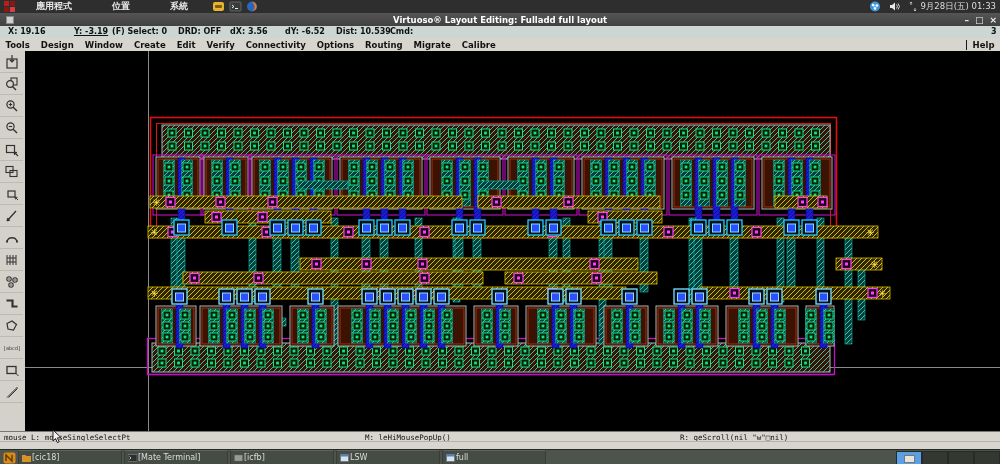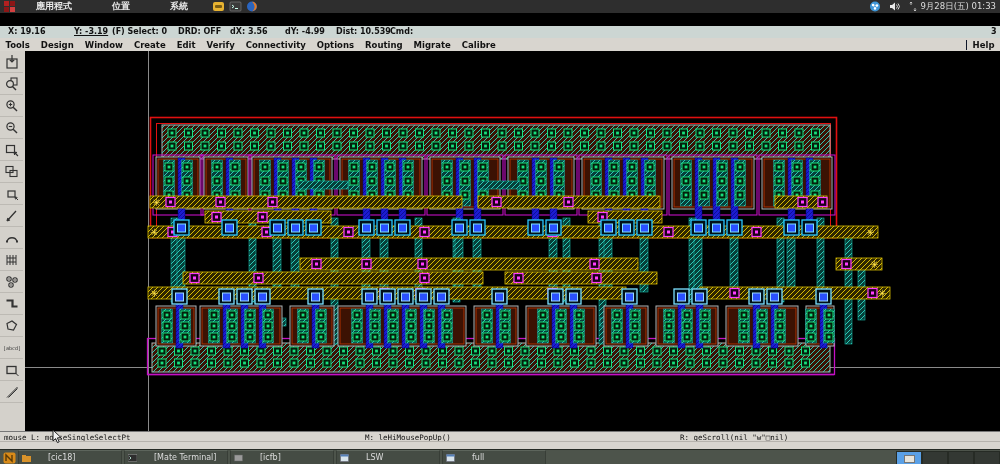--- a/index.html
+++ b/index.html
@@ -32,21 +32,21 @@
   #canvas{position:absolute;left:25px;top:0;width:975px;height:380px;background:#000;}
   
   #prompt1{position:absolute;left:0;top:431px;width:1000px;height:10px;background:#d8d5cf;border-top:1px solid #777;
     font-family:"DejaVu Sans Mono","Liberation Mono",monospace;font-size:7.5px;color:#111;}
   #prompt1 span{position:absolute;top:1px;white-space:pre;}
   #prompt2{position:absolute;left:0;top:441px;width:1000px;height:8px;background:#d8d5cf;border-top:1px solid #b6b3ad;}
   
   #taskbar{position:absolute;left:0;top:449px;width:1000px;height:15px;background:#4d544b;border-top:1px solid #262b25;
     display:flex;align-items:center;font-size:8px;color:#ddd;}
   .taskbtn{width:96px;height:13px;margin-left:2px;background:#454c44;border:1px solid #383e37;border-top-color:#5d655c;
-    display:flex;align-items:center;gap:17px;padding:0 3px;overflow:hidden;white-space:nowrap;}
+    display:flex;align-items:center;gap:1px;padding:0 3px;overflow:hidden;white-space:nowrap;}
   .tico{width:9px;height:8px;flex:0 0 auto;}
   #wsSwitch{margin-left:auto;display:flex;height:13px;}
   .ws{width:24px;height:13px;background:#333833;border:1px solid #262b25;}
   .ws.active{background:#5aa0e6;position:relative;}
   .ws.active::after{content:"";position:absolute;left:7px;top:3px;width:9px;height:6px;background:#e8e4da;border:1px solid #777;}
   #cursor{position:absolute;left:52px;top:430px;}
   svg{display:block;}
 </style>
 </head>
 <body>
@@ -103,28 +103,37 @@
       <span class="picon" style="width:8px">
         <svg width="8" height="11" viewBox="0 0 8 11">
             <path d="M2,4 L2,1 M0.8,2.2 L2,1 L3.2,2.2" stroke="#ccc" stroke-width="0.9" fill="none"></path>
             <path d="M6,7 L6,10 M4.8,8.8 L6,10 L7.2,8.8" stroke="#ccc" stroke-width="0.9" fill="none"></path>
           </svg>
       </span>
       <span id="clock">9月28日(五) 01:33</span>
     </div>
   </div>
 
+  <div id="titlebar">
+    <span id="tbicon"></span>
+    <span class="ttl">Virtuoso® Layout Editing: Fulladd full layout</span>
+    <span id="winBtns">
+      <span>–</span>
+      <span>□</span>
+      <span>×</span>
+    </span>
+  </div>
 
   <div id="statusbar">
       <span style="left: 8px;">X: 19.16</span>
       <span style="left: 74px; text-decoration: underline;">Y: -3.19</span>
       <span style="left: 112px;">(F) Select: 0</span>
       <span style="left: 178px;">DRD: OFF</span>
       <span style="left: 230px;">dX: 3.56</span>
-      <span style="left: 285px;">dY: -4.99</span>
+      <span style="left: 285px;">dY: -6.52</span>
       <span style="left: 336px;">Dist: 10.539</span>
       <span style="left: 390px;">Cmd:</span>
       <span style="left: 991px;">3</span>
     </div>
 
   <div id="menubar">
     <span id="menuItemsHost" style="display:flex">
         <span class="mi">Tools</span>
         <span class="mi">Design</span>
         <span class="mi">Window</span>

